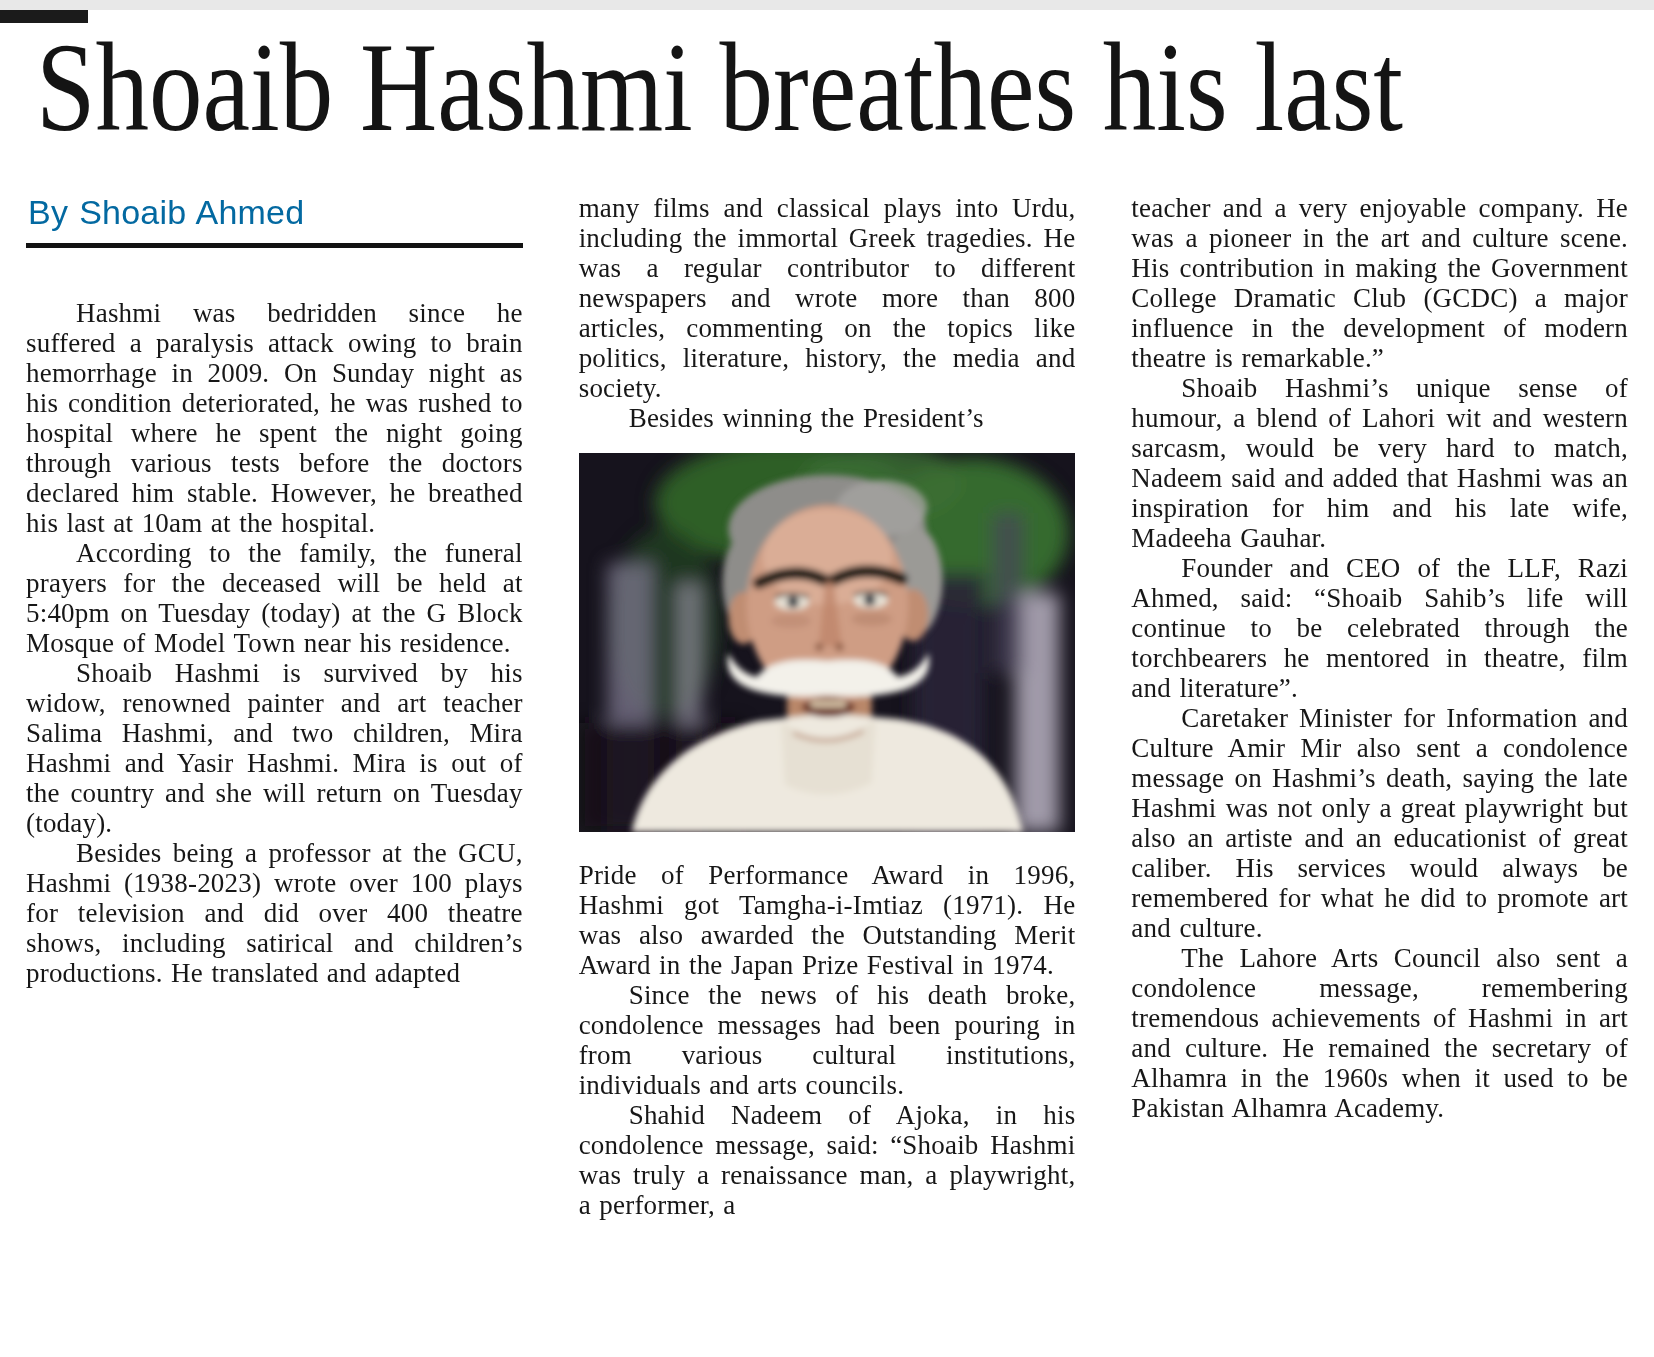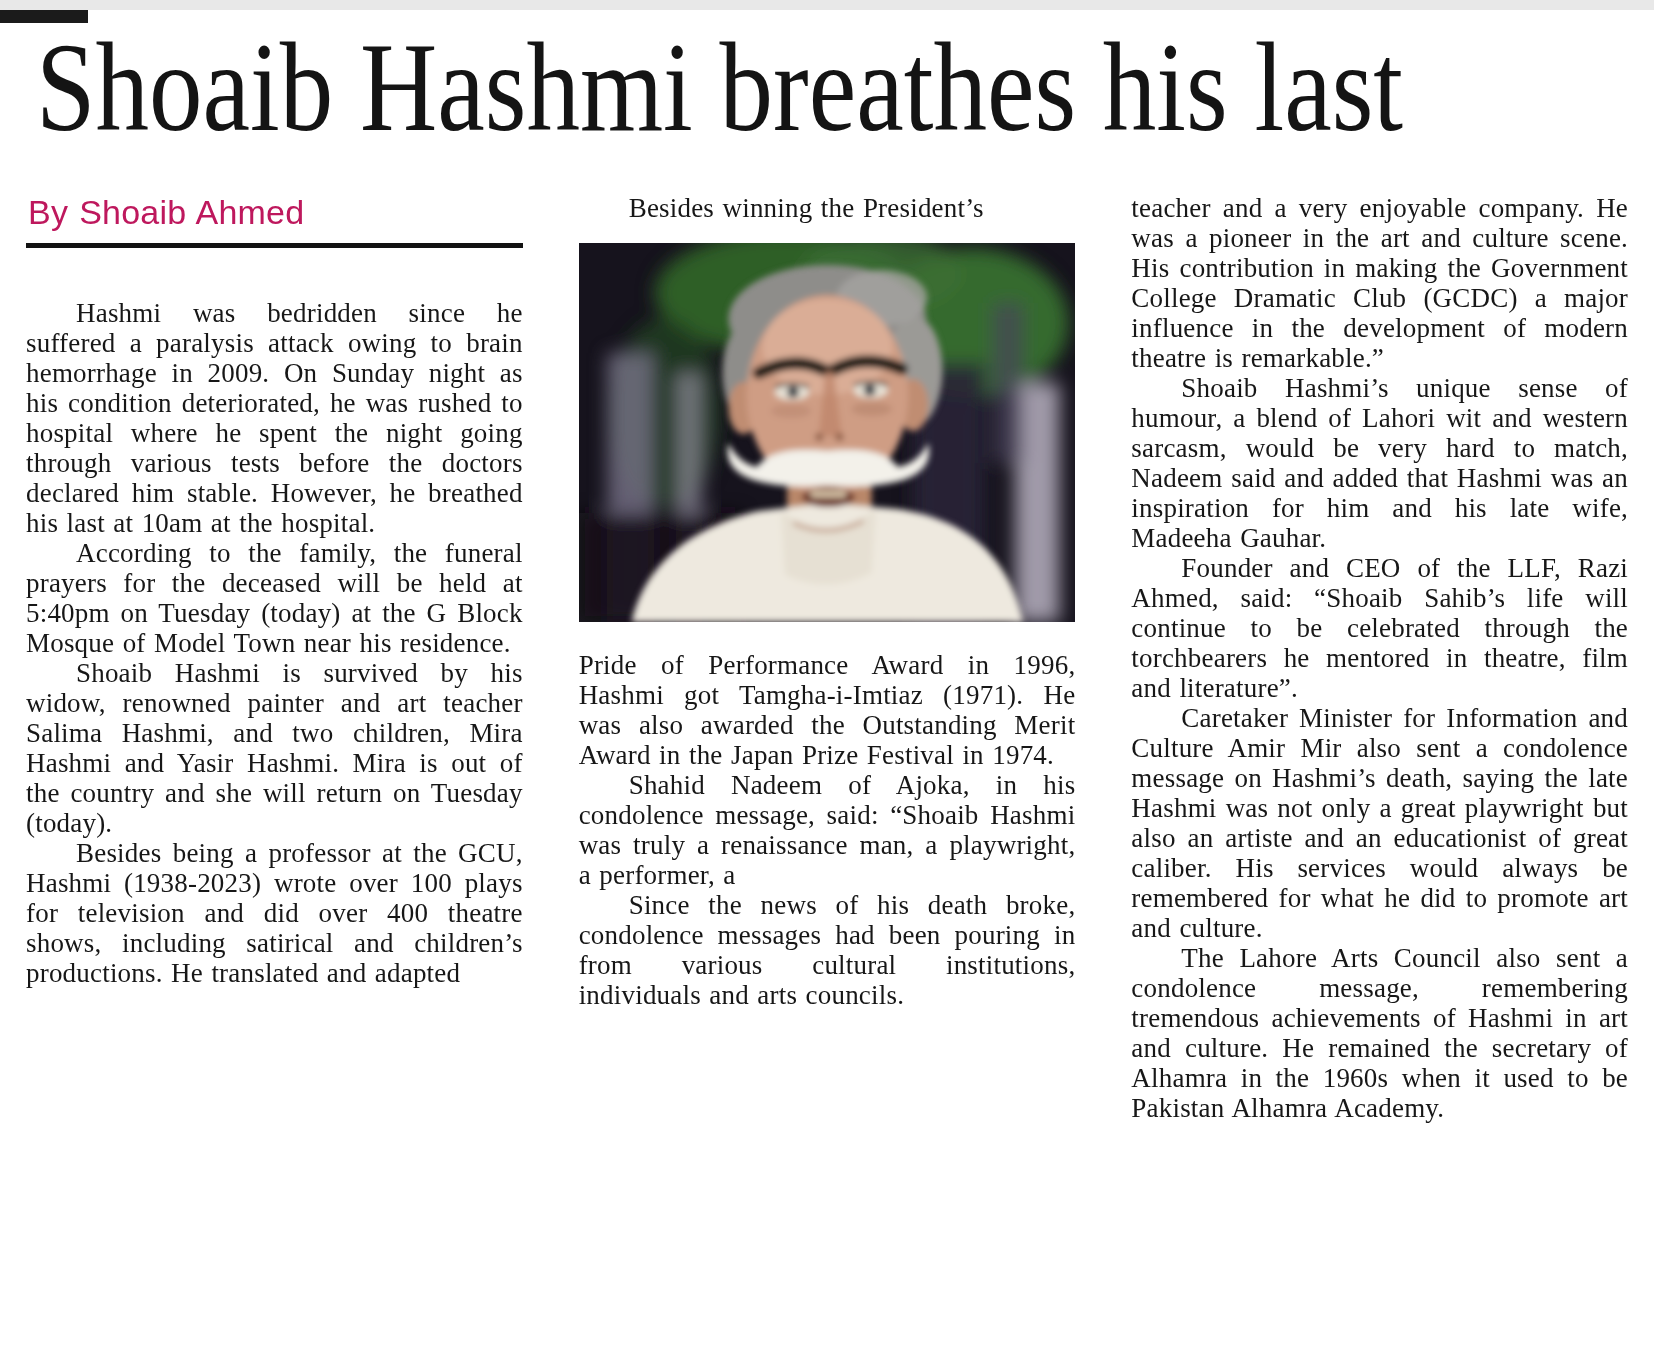--- a/index.html
+++ b/index.html
@@ -42,21 +42,21 @@
     letter-spacing:0.2px;
     word-spacing:1.5px;
     color:#171717;
   }
   .col p { margin:0; text-indent:50px; }
   .col p.cont { text-indent:0; }
   .byline {
     font-family:"Liberation Sans", sans-serif;
     font-size:34px;
     line-height:38px;
-    color:#be185d;
+    color:#0369a1;
     text-align:left;
     margin:0 0 0 2px;
   }
   .byline-rule {
     border:none;
     border-top:5px solid #121212;
     margin:12px 0 50px 0;
     width:100%;
   }
   .photo {
@@ -82,20 +82,21 @@
     <div class="col">
       <div class="byline">By Shoaib Ahmed</div>
       <hr class="byline-rule">
       <p>Hashmi was bedridden since he suffered a paralysis attack owing to brain hemorrhage in 2009. On Sunday night as his condition deteriorated, he was rushed to hospital where he spent the night going through various tests before the doctors declared him stable. However, he breathed his last at 10am at the hospital.</p>
       <p>According to the family, the funeral prayers for the deceased will be held at 5:40pm on Tuesday (today) at the G Block Mosque of Model Town near his residence.</p>
       <p>Shoaib Hashmi is survived by his widow, renowned painter and art teacher Salima Hashmi, and two children, Mira Hashmi and Yasir Hashmi. Mira is out of the country and she will return on Tuesday (today).</p>
       <p>Besides being a professor at the GCU, Hashmi (1938-2023) wrote over 100 plays for television and did over 400 theatre shows, including satirical and children’s productions. He translated and adapted</p>
     </div>
 
     <div class="col">
+      <p class="cont">many films and classical plays into Urdu, including the immortal Greek tragedies. He was a regular contributor to different newspapers and wrote more than 800 articles, commenting on the topics like politics, literature, history, the media and society.</p>
       <p>Besides winning the President’s</p>
 
       <div class="photo">
         <svg viewBox="0 0 492 379" preserveAspectRatio="none">
           <defs>
             <filter id="blur8" x="-30%" y="-30%" width="160%" height="160%">
                 <feGaussianBlur stdDeviation="9"></feGaussianBlur>
               </filter>
             <filter id="blur3" x="-30%" y="-30%" width="160%" height="160%">
                 <feGaussianBlur stdDeviation="3"></feGaussianBlur>
@@ -156,22 +157,22 @@
 
             <ellipse cx="247" cy="254" rx="26" ry="10" fill="#6b3328"></ellipse>
             <rect x="229" y="247" width="36" height="8" rx="3" fill="#d9c9ac" opacity="0.9"></rect>
 
             <path d="M212,280 Q246,296 282,278" stroke="#b07d66" stroke-width="4" fill="none" opacity="0.6"></path>
           </g>
         </svg>
       </div>
 
       <p class="cont">Pride of Performance Award in 1996, Hashmi got Tamgha-i-Imtiaz (1971). He was also awarded the Outstanding Merit Award in the Japan Prize Festival in 1974.</p>
+      <p>Since the news of his death broke, condolence messages had been pouring in from various cultural institutions, individuals and arts councils.</p>
       <p>Shahid Nadeem of Ajoka, in his condolence message, said: “Shoaib Hashmi was truly a renaissance man, a playwright, a performer, a</p>
-      <p>Since the news of his death broke, condolence messages had been pouring in from various cultural institutions, individuals and arts councils.</p>
     </div>
 
     <div class="col">
       <p class="cont">teacher and a very enjoyable company. He was a pioneer in the art and culture scene. His contribution in making the Government College Dramatic Club (GCDC) a major influence in the development of modern theatre is remarkable.”</p>
       <p>Shoaib Hashmi’s unique sense of humour, a blend of Lahori wit and western sarcasm, would be very hard to match, Nadeem said and added that Hashmi was an inspiration for him and his late wife, Madeeha Gauhar.</p>
       <p>Founder and CEO of the LLF, Razi Ahmed, said: “Shoaib Sahib’s life will continue to be celebrated through the torchbearers he mentored in theatre, film and literature”.</p>
       <p>Caretaker Minister for Information and Culture Amir Mir also sent a condolence message on Hashmi’s death, saying the late Hashmi was not only a great playwright but also an artiste and an educationist of great caliber. His services would always be remembered for what he did to promote art and culture.</p>
       <p>The Lahore Arts Council also sent a condolence message, remembering tremendous achievements of Hashmi in art and culture. He remained the secretary of Alhamra in the 1960s when it used to be Pakistan Alhamra Academy.</p>
     </div>
 

